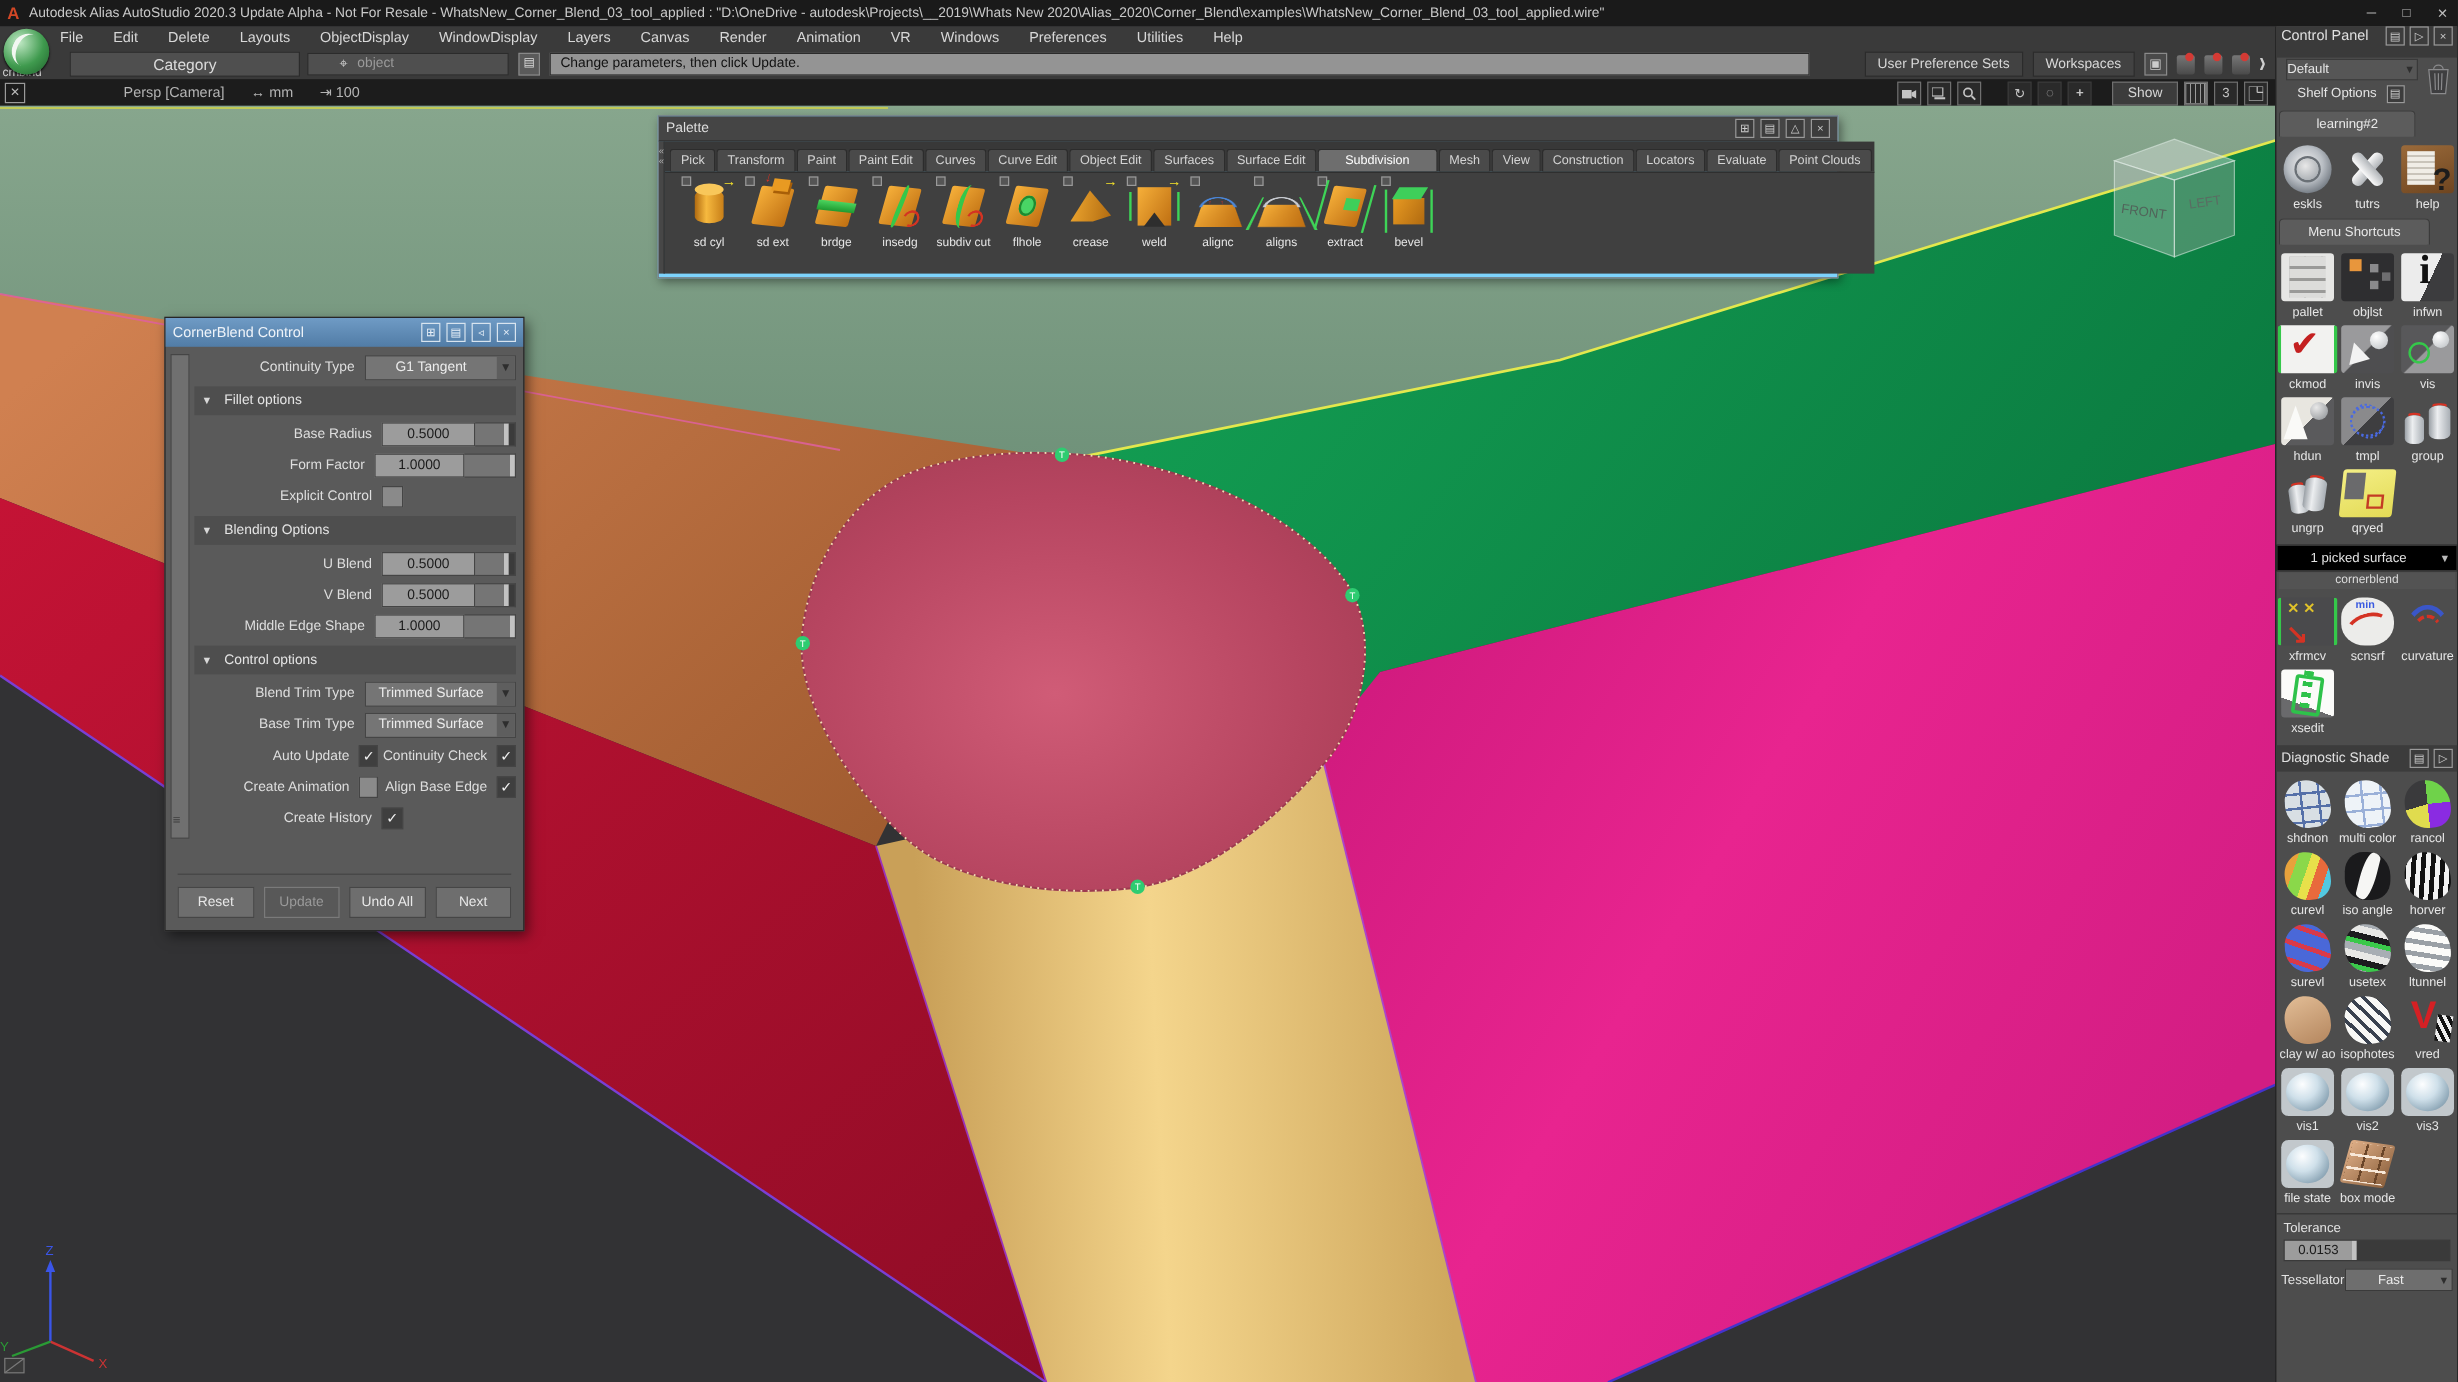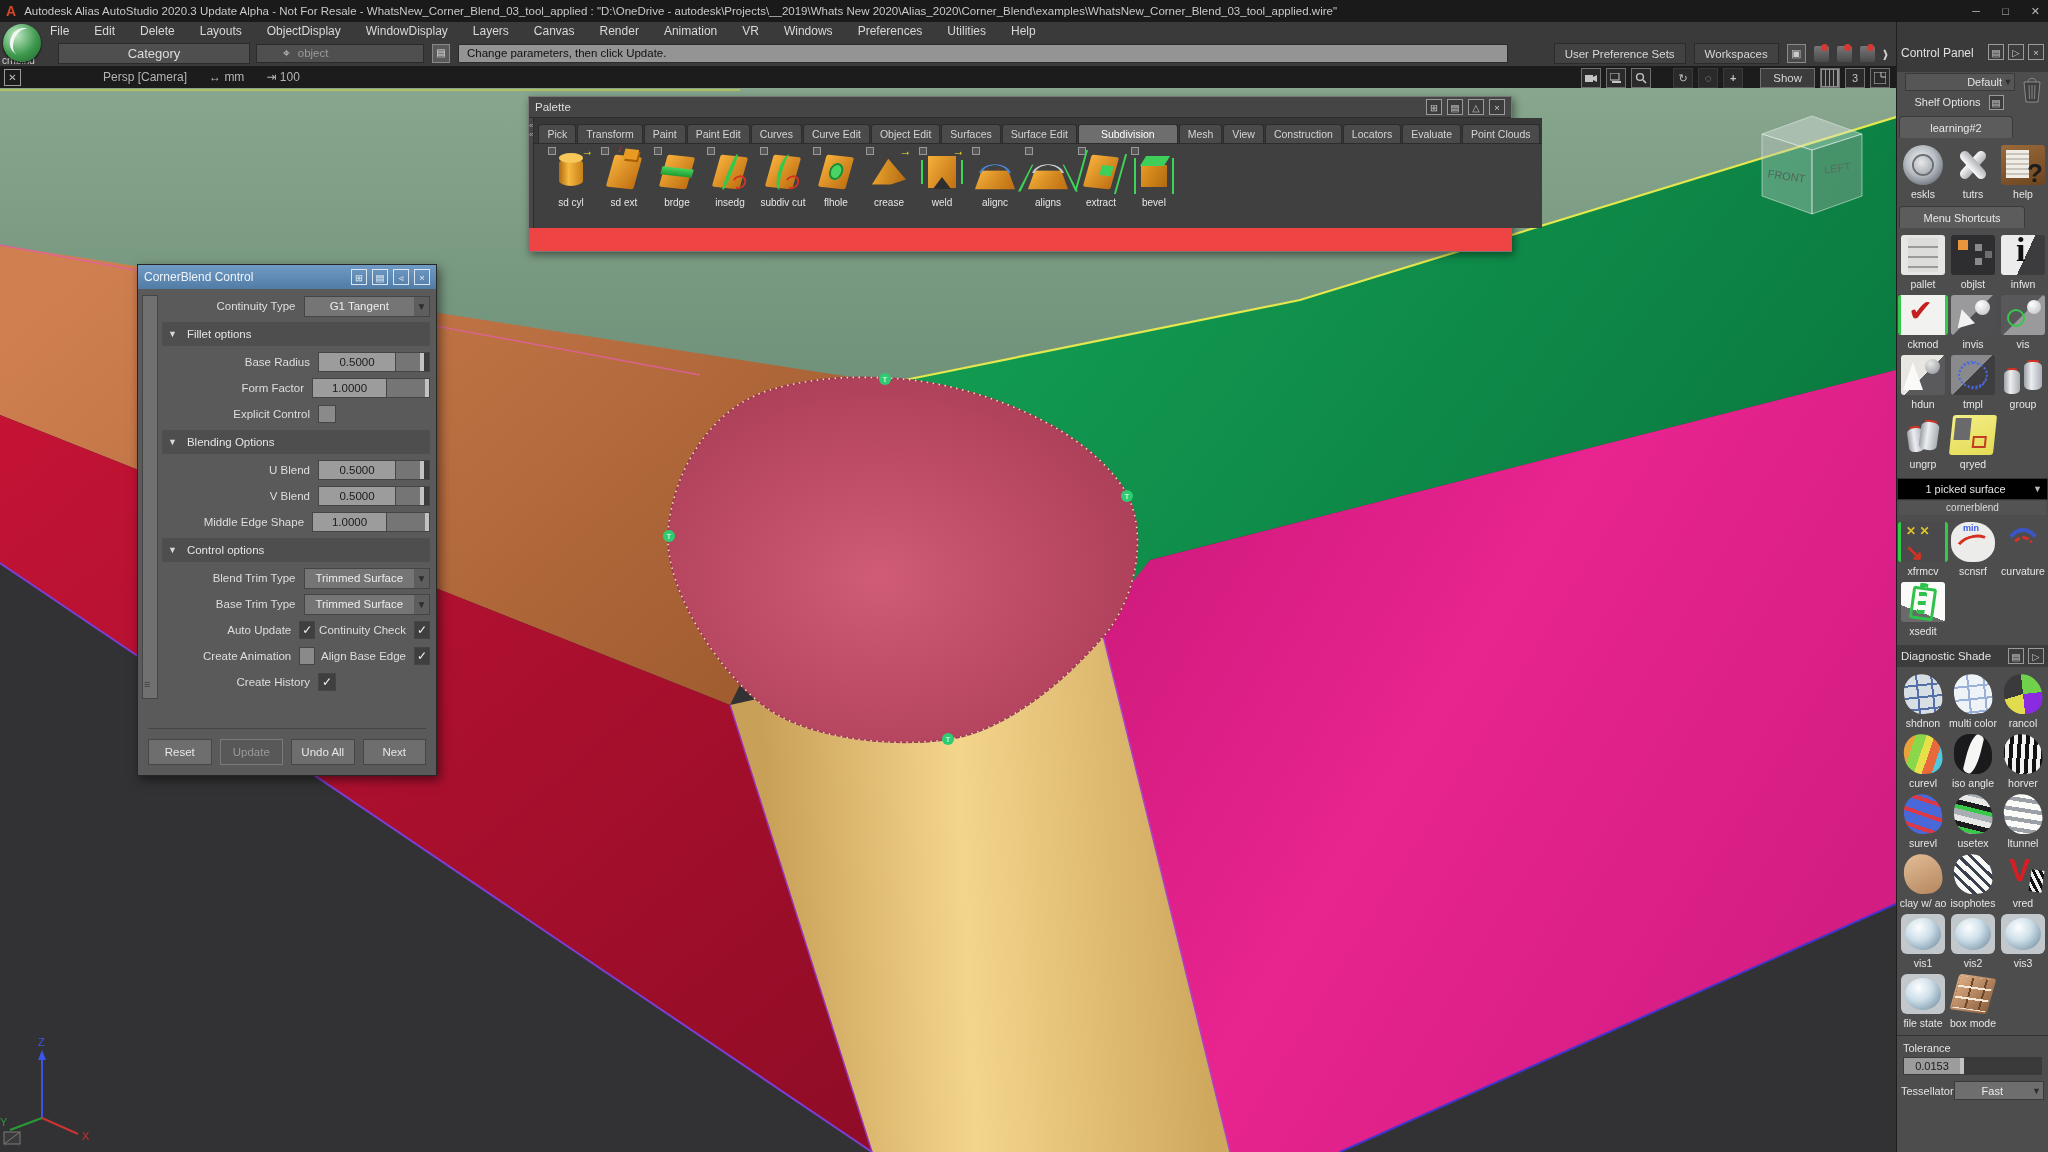--- a/index.html
+++ b/index.html
@@ -55,21 +55,21 @@
   .vt.noborder{border-color:#3a3a3a;}
   .vt svg{display:block;}
   .showbtn{height:18px;background:#3c3c3c;border:1px solid #6f6f6f;color:#d6d6d6;font-size:11.5px;
     display:flex;align-items:center;padding:0 12px;margin-left:12px;}
   .ruler{width:16px;height:16px;border:1px solid #8a8a8a;background:
     repeating-linear-gradient(90deg,#2a2a2a 0 3px,#9a9a9a 3px 4px);}
   .gap12{width:12px;}
   
   .scene{position:absolute;left:0;top:88px;width:1896px;height:1064px;}
   
-  .palette{position:absolute;left:528px;top:96px;width:984px;height:156px;background:#ef4444;
+  .palette{position:absolute;left:548px;top:96px;width:984px;height:136px;background:#7dd3fc;
     border:1px solid #777;box-shadow:2px 3px 8px rgba(0,0,0,.45);box-sizing:border-box;}
   .ptitle{height:20px;background:#454545;border-bottom:1px solid #2d2d2d;display:flex;align-items:center;
     padding:0 6px;font-size:11.5px;color:#dedede;}
   .pticons{margin-left:auto;display:flex;gap:5px;}
   .wicon{width:14px;height:14px;border:1px solid #9a9a9a;background:#3c3c3c;color:#ccc;font-size:9.5px;
     display:flex;align-items:center;justify-content:center;}
   .pbody{display:flex;height:110px;}
   .pstrip{width:10px;background:#474747;border-right:1px solid #2d2d2d;color:#aaa;font-size:8px;
     display:flex;flex-direction:column;align-items:center;padding-top:3px;}
   .pmain{flex:1;display:flex;flex-direction:column;}
@@ -148,25 +148,25 @@
     font-size:12px;color:#f2f2f2;background:#3f3f3f;}
   .cb:empty{background:#8a8a8a;}
   .l2{width:104px;text-align:right;padding-right:8px;font-size:11.5px;color:#dedede;white-space:nowrap;}
   .dbuttons{position:absolute;left:10px;right:10px;bottom:10px;display:flex;gap:8px;border-top:1px solid #454545;padding-top:10px;}
   .dbtn{flex:1;height:26px;background:#6e6e6e;border:1px solid #464646;color:#e8e8e8;font-size:11.5px;
     font-family:inherit;display:flex;align-items:center;justify-content:center;}
   .dbtn.dim{background:#585858;border:1px solid #7a7a7a;color:#9a9a9a;}
   
   .panel{position:absolute;left:1896px;top:22px;width:152px;height:1130px;background:#4d4d4d;
     border-left:1px solid #1e1e1e;box-sizing:border-box;font-size:11px;}
-  .phead{height:26px;background:#3a3a3a;display:flex;align-items:flex-end;padding:12px 4px;color:#e0e0e0;font-size:12px;}
+  .phead{height:26px;background:#3a3a3a;display:flex;align-items:flex-start;padding:0 4px;color:#e0e0e0;font-size:12px;}
   .phead .pticons{gap:4px;}
   .prow{height:20px;display:flex;align-items:center;position:relative;}
   .pdrop{width:108px;height:16px;margin-left:8px;display:flex;align-items:center;background:#565656;border:1px solid #3a3a3a;}
-  .pdrop span{flex:1;text-align:right;color:#e4e4e4;}
+  .pdrop span{flex:1;text-align:left;color:#e4e4e4;}
   .pdrop i{width:12px;color:#2e2e2e;font-style:normal;font-size:9px;text-align:center;}
   .trash{position:absolute;right:4px;top:2px;}
   .shelfopt{width:108px;margin-left:8px;display:flex;align-items:center;justify-content:center;gap:8px;color:#e4e4e4;}
   .ptab{width:112px;height:21px;margin:4px 0 0 2px;background:#5c5c5c;border:1px solid #3a3a3a;border-bottom:none;
     border-radius:4px 4px 0 0;display:flex;align-items:center;justify-content:center;color:#e8e8e8;}
   .tgrid{display:grid;grid-template-columns:repeat(3,50px);padding:2px 0 2px 1px;}
   .ctool{text-align:center;padding-top:3px;}
   .ciwrap{height:44px;display:flex;align-items:center;justify-content:center;}
   .clabel{font-size:10.5px;color:#e6e6e6;margin-top:1px;white-space:nowrap;}
   .ci{position:relative;width:44px;height:40px;border-radius:3px;background:#565656;}

